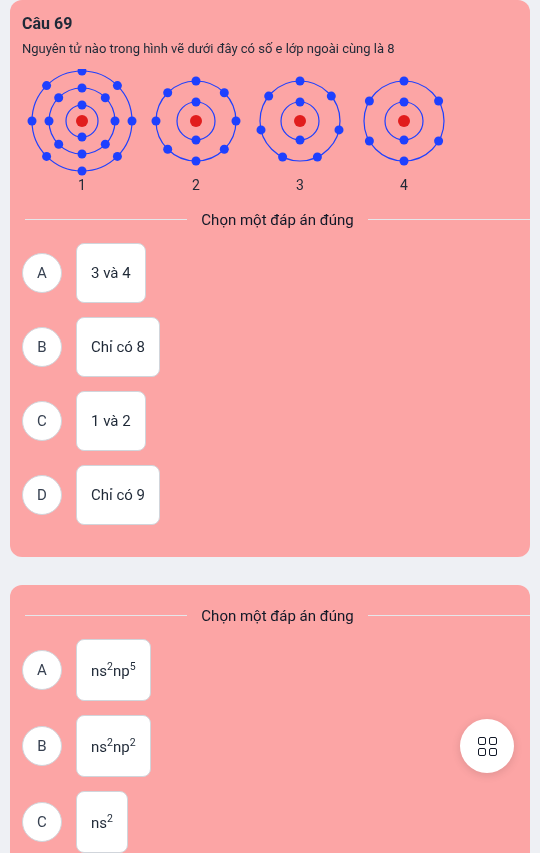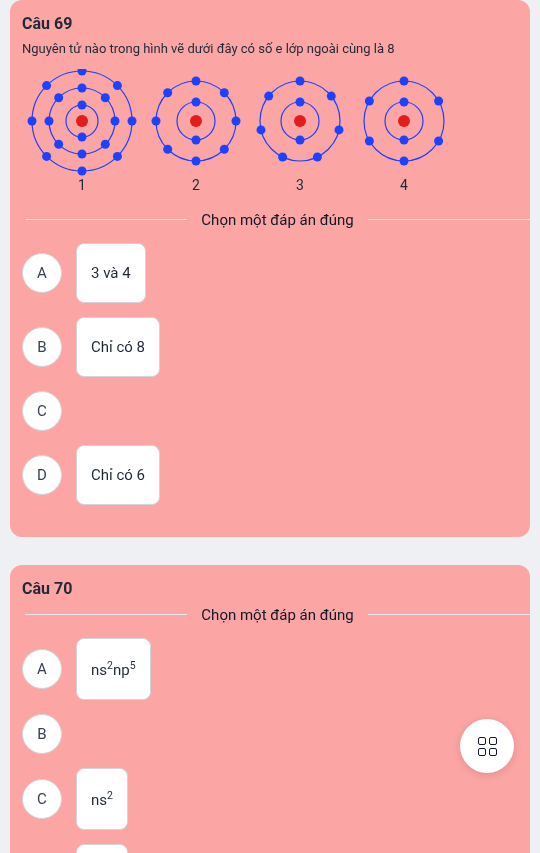--- a/index.html
+++ b/index.html
@@ -216,42 +216,43 @@
   <div class="opt-row">
     <div class="opt-letter">A</div>
     <div class="opt-box">3 và 4</div>
   </div>
   <div class="opt-row">
     <div class="opt-letter">B</div>
     <div class="opt-box">Chỉ có 8</div>
   </div>
   <div class="opt-row">
     <div class="opt-letter">C</div>
+    <div class="opt-box">1 và 2</div>
   </div>
   <div class="opt-row">
     <div class="opt-letter">D</div>
-    <div class="opt-box">Chỉ có 6</div>
+    <div class="opt-box">Chỉ có 9</div>
   </div>
 </div>
 
 <div class="card">
-  <div class="q-title">Câu 70</div>
 
   <div class="divider-wrap">
     <div class="divider-line"></div>
     <div class="divider-text">Chọn một đáp án đúng</div>
     <div class="divider-line"></div>
   </div>
 
   <div class="opt-row">
     <div class="opt-letter">A</div>
     <div class="opt-box">ns<sup>2</sup>np<sup>5</sup></div>
   </div>
   <div class="opt-row">
     <div class="opt-letter">B</div>
+    <div class="opt-box">ns<sup>2</sup>np<sup>2</sup></div>
   </div>
   <div class="opt-row">
     <div class="opt-letter">C</div>
     <div class="opt-box">ns<sup>2</sup></div>
   </div>
   <div class="opt-row">
     <div class="opt-letter">D</div>
     <div class="opt-box">ns<sup>1</sup></div>
   </div>
 </div>

